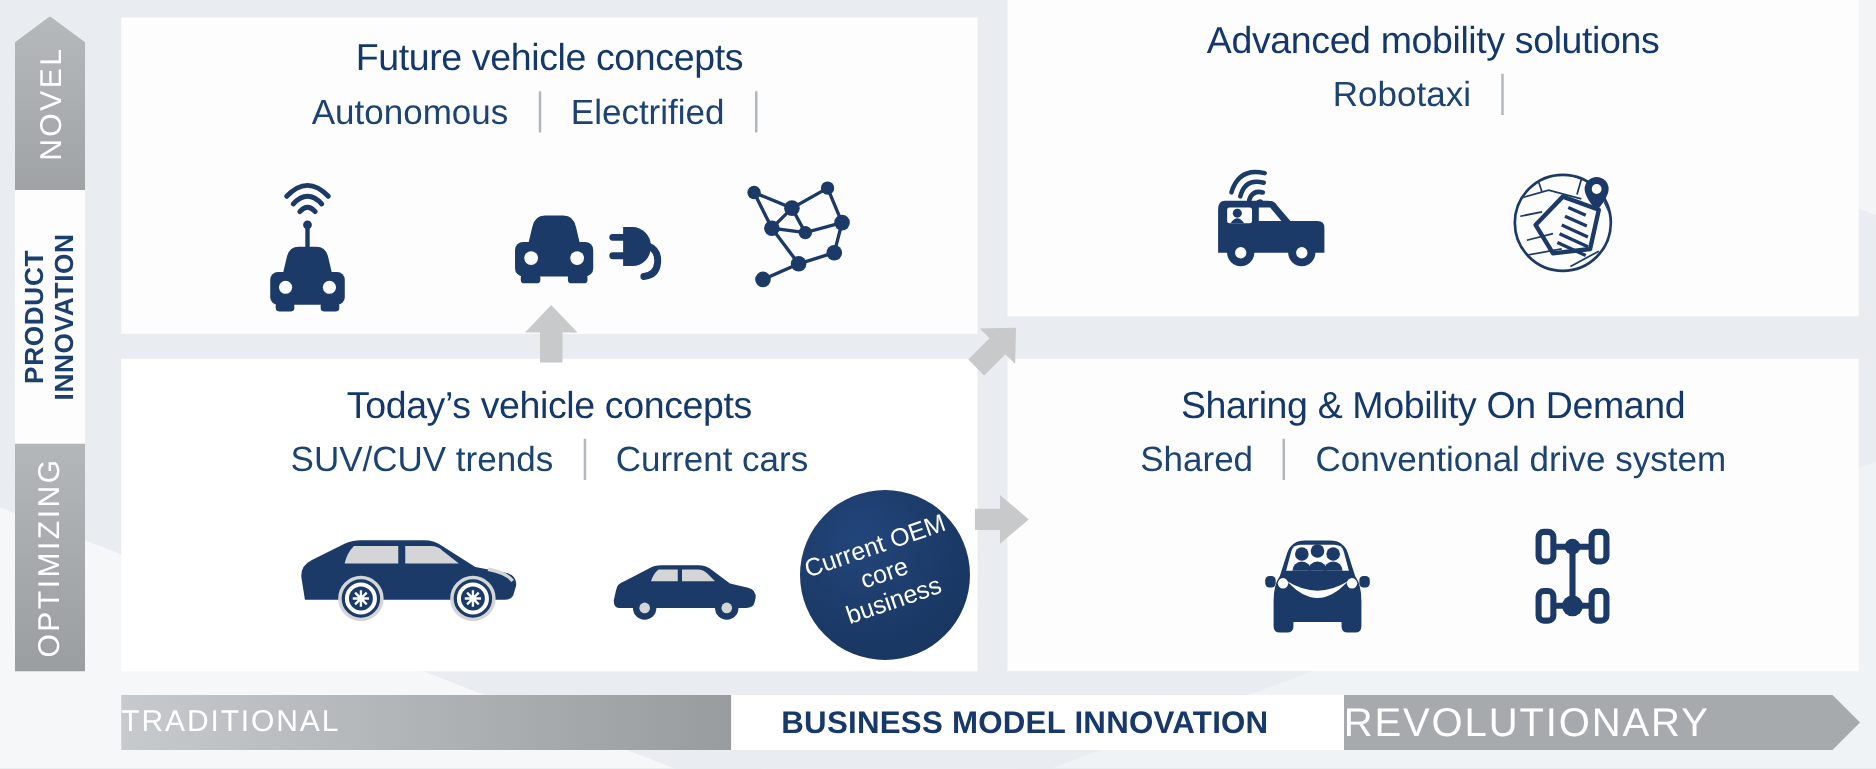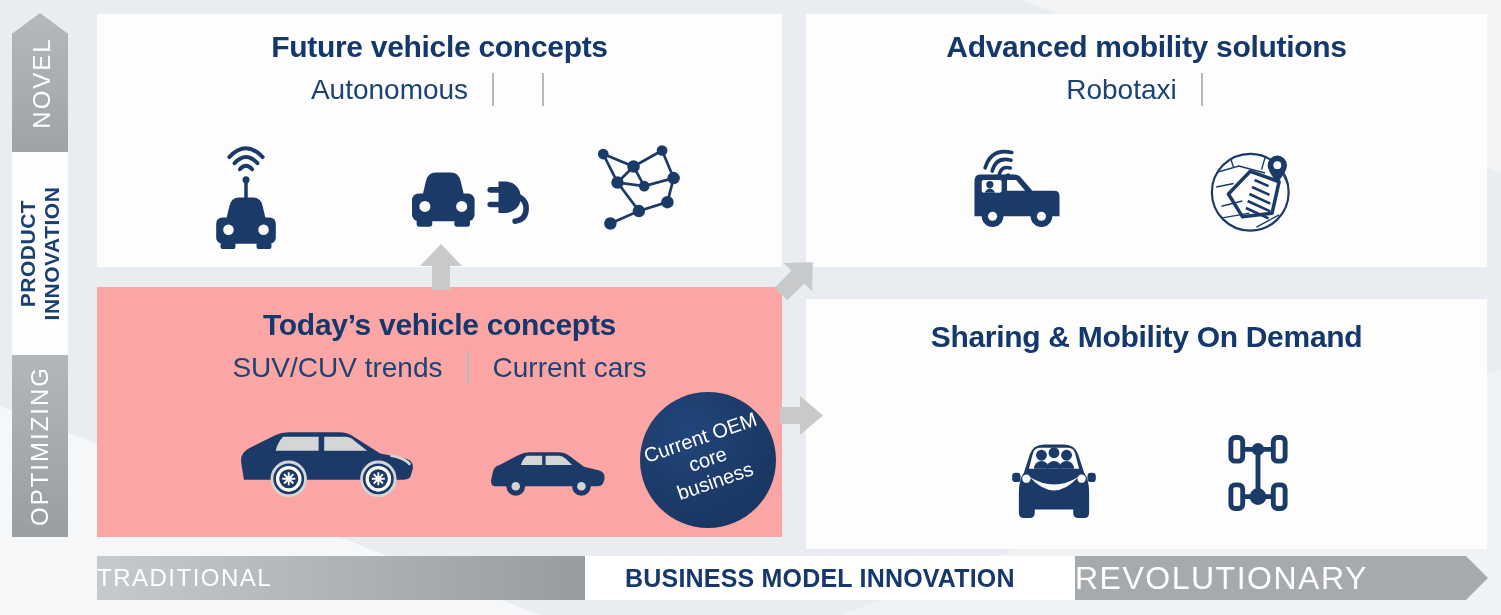--- a/index.html
+++ b/index.html
@@ -21,26 +21,26 @@
     clip-path:polygon(50% 0,100% 15%,100% 100%,0 100%,0 15%);}
   .pibox{top:152px;height:203px;background:#fdfdfe;}
   .optimizing{top:355px;height:182px;background:linear-gradient(180deg,#b4b7ba,#9b9ea1);}
   .vtext{transform:rotate(-90deg);white-space:nowrap;color:#ffffff;font-size:24px;letter-spacing:2px;}
   .novel .vtext{transform:rotate(-90deg) translateY(2px);}
   .pirot{transform:rotate(-90deg);text-align:center;color:#1b3f6e;font-size:21px;font-weight:700;line-height:1.12;letter-spacing:0.5px;white-space:nowrap;}
 
   
   .quad{position:absolute;z-index:1;}
   .q-white{background:#fdfdfe;}
-  .q-gray{background:#fca5a5;}
+  .q-gray{background:#ffffff;}
   .q-tl{left:97px;top:14px;width:685px;height:253px;}
-  .q-tr{left:806px;top:14px;width:681px;height:253px;}
+  .q-tr{left:806px;top:0;width:681px;height:253px;}
   .q-bl{left:97px;top:287px;width:685px;height:250px;}
-  .q-br{left:806px;top:287px;width:681px;height:250px;margin-top:12px;}
-  .q-title{margin:0;padding-top:16px;text-align:center;color:#14386b;font-size:30px;font-weight:700;letter-spacing:-0.3px;line-height:34px;}
+  .q-br{left:806px;top:287px;width:681px;height:250px;}
+  .q-title{margin:0;padding-top:16px;text-align:center;color:#14386b;font-size:30px;font-weight:400;letter-spacing:-0.3px;line-height:34px;}
   .q-bl .q-title,.q-br .q-title{padding-top:21px;}
   .q-sub{margin-top:9px;display:flex;align-items:flex-start;justify-content:center;color:#1c4373;font-size:28px;line-height:34px;}
   .vdiv{display:inline-block;width:2px;height:33px;background:#b2b8bc;margin:0 24px;}
   .icon{position:absolute;}
 
   
   .oem-badge{position:absolute;left:640px;top:392px;width:136px;height:136px;border-radius:50%;
     background:radial-gradient(circle at 36% 30%,#22457a 0%,#1b3a67 55%,#16335c 100%);
     display:flex;align-items:center;justify-content:center;z-index:3;}
   .oem-text{transform:rotate(-19deg);text-align:center;color:#ffffff;font-size:20px;line-height:1.16;}
@@ -76,20 +76,21 @@
   </div>
   <div class="axis-v optimizing">
     <span class="vtext">OPTIMIZING</span>
   </div>
 
   <div class="quad q-white q-tl">
     <h2 class="q-title">Future vehicle concepts</h2>
     <div class="q-sub">
       <span>Autonomous</span>
       <span class="vdiv"></span>
+      <span>Electrified</span>
       <span class="vdiv"></span>
     </div>
     <svg class="icon" style="left:105px;top:122px;width:88px;height:114px" viewBox="0 0 100 130">
       <g fill="#1b3a67">
         <rect x="48" y="52" width="4" height="22" rx="2"></rect>
         <circle cx="50" cy="50" r="4"></circle>
         <path d="M31,80 Q33,70 42,70 L58,70 Q67,70 69,80 L73,97 L27,97 Z"></path>
         <rect x="16" y="93" width="68" height="30" rx="7"></rect>
         <rect x="21" y="121" width="17" height="8" rx="3"></rect>
         <rect x="62" y="121" width="17" height="8" rx="3"></rect>
@@ -208,20 +209,25 @@
       <path d="M71,16 L86,16 Q91,16 95,20 L102,27 L71,27 Z" fill="#d3d5d6"></path>
       <circle cx="36" cy="52" r="11" fill="#1b3a67"></circle>
         <circle cx="36" cy="52" r="5" fill="#d3d5d6"></circle>
       <circle cx="113" cy="52" r="11" fill="#1b3a67"></circle>
         <circle cx="113" cy="52" r="5" fill="#d3d5d6"></circle>
     </svg>
   </div>
 
   <div class="quad q-white q-br">
     <h2 class="q-title">Sharing &amp; Mobility On Demand</h2>
+    <div class="q-sub">
+      <span>Shared</span>
+      <span class="vdiv"></span>
+      <span>Conventional drive system</span>
+    </div>
     <svg class="icon" style="left:202px;top:132px;width:92px;height:92px" viewBox="0 0 110 110">
       <g fill="#1b3a67">
         <rect x="5" y="50" width="10" height="11" rx="4"></rect>
         <rect x="95" y="50" width="10" height="11" rx="4"></rect>
         <path d="M13,98 L13,74 Q13,58 19,50 L26,28 Q30,16 43,16 L67,16 Q80,16 84,28 L91,50 Q97,58 97,74 L97,98 Q97,104 91,104 L84,104 Q78,104 78,98 L78,94 L32,94 L32,98 Q32,104 26,104 L19,104 Q13,104 13,98 Z"></path>
       </g>
       <path d="M30,26 Q32,20 39,20 L71,20 Q78,20 80,26 L85,45 L25,45 Z" fill="#fdfdfe"></path>
       <g fill="#1b3a67">
         <circle cx="40" cy="29" r="6.5"></circle>
           <circle cx="55" cy="26" r="6.5"></circle>

